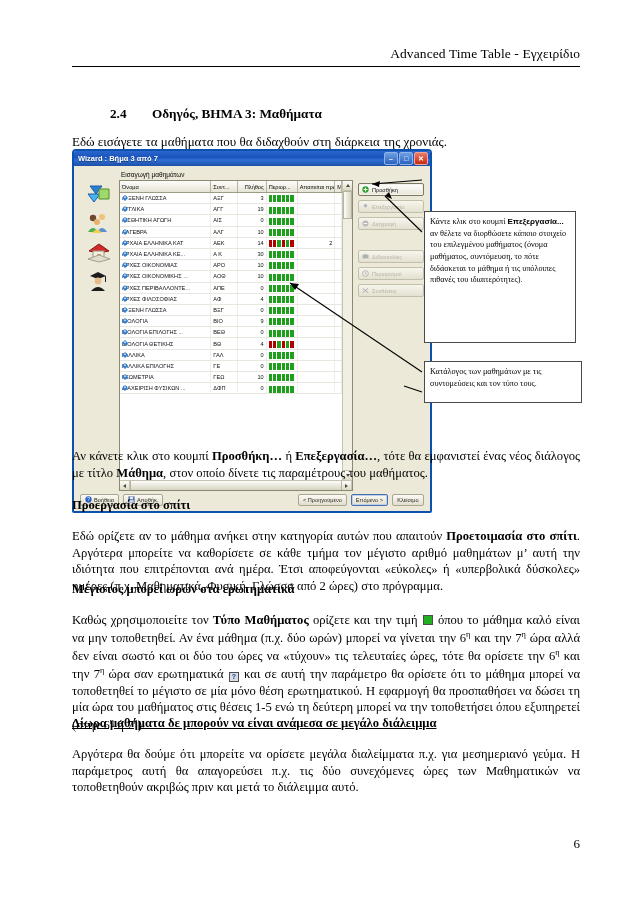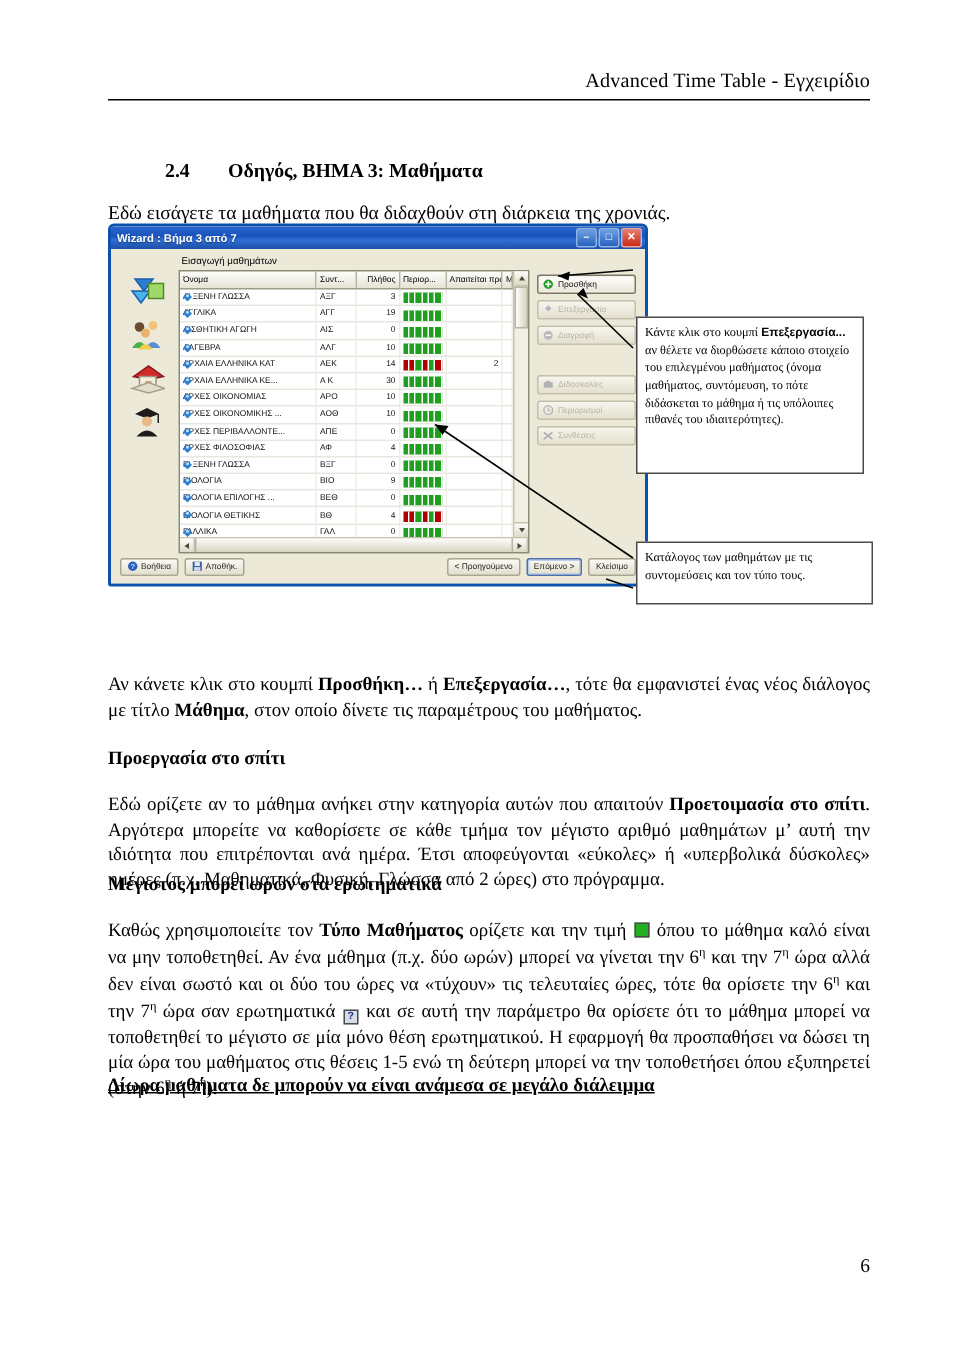--- a/index.html
+++ b/index.html
@@ -55,21 +55,21 @@
     top: 134px;
     font-size: 13px;
   }
 
   
   .wizard {
     position: absolute;
     left: 72px;
     top: 149px;
     width: 360px;
-    height: 242px;
+    height: 364px;
     border: 2px solid #0b52b0;
     border-radius: 4px 4px 2px 2px;
     background: #ece9d8;
     box-sizing: border-box;
     overflow: hidden;
     font-family: "Liberation Sans", sans-serif;
   }
   .titlebar {
     height: 15px;
     background: linear-gradient(180deg,#2a66cc 0%,#1a52bd 42%,#2f6fd6 60%,#1d4fa8 100%);
@@ -309,21 +309,21 @@
     background: #ffffff;
     font-family: "Liberation Serif", serif;
     font-size: 8.2px;
     line-height: 1.42;
     padding: 4px 5px;
     box-sizing: border-box;
     color: #000;
   }
   .callout b { font-family: "Liberation Sans", sans-serif; font-size: 8px; }
   #callout-add { left: 424px; top: 157px; width: 152px; height: 41px; }
-  #callout-edit { left: 424px; top: 211px; width: 152px; height: 105px; }
+  #callout-edit { left: 424px; top: 211px; width: 152px; height: 132px; }
   #callout-list { left: 424px; top: 361px; width: 158px; height: 42px; }
 
   svg.leaders { position: absolute; left: 0; top: 0; width: 638px; height: 903px; pointer-events: none; }
 
   
   .body-block { position: absolute; left: 72px; width: 508px; font-size: 12.6px; line-height: 1.33; text-align: justify; }
   .body-block.h { font-weight: bold; text-align: left; }
   .body-block p { margin: 0; }
   .ic-inline {
     display: inline-block;
@@ -935,15 +935,18 @@
   </div>
 
   <div class="body-block h" style="top:581px;">Μέγιστος μπορεί ωρών στα ερωτηματικά</div>
 
   <div class="body-block" style="top:612px;">
     <p><span>Καθώς χρησιμοποιείτε τον </span><b>Τύπο Μαθήματος</b><span> ορίζετε και την τιμή </span><span class="ic-inline green"></span><span> όπου το μάθημα καλό είναι να μην τοποθετηθεί. Αν ένα μάθημα (π.χ. δύο ωρών) μπορεί να γίνεται την 6</span><sup>η</sup><span> και την 7</span><sup>η</sup><span> ώρα αλλά δεν είναι σωστό και οι δύο του ώρες να «τύχουν» τις τελευταίες ώρες, τότε θα ορίσετε την 6</span><sup>η</sup><span> και την 7</span><sup>η</sup><span> ώρα σαν ερωτηματικά </span><span class="ic-inline q">?</span><span> και σε αυτή την παράμετρο θα ορίσετε ότι το μάθημα μπορεί να τοποθετηθεί το μέγιστο σε μία μόνο θέση ερωτηματικού. Η εφαρμογή θα προσπαθήσει να δώσει τη μία ώρα του μαθήματος στις θέσεις 1-5 ενώ τη δεύτερη μπορεί να την τοποθετήσει όπου εξυπηρετεί (στην 6</span><sup>η</sup><span> ή 7</span><sup>η</sup><span>).</span></p>
   </div>
 
   <div class="body-block h" style="top:715px;text-decoration:underline;">Δίωρα μαθήματα δε μπορούν να είναι ανάμεσα σε μεγάλο διάλειμμα</div>
 
+  <div class="body-block" style="top:746px;">
+    <p>Αργότερα θα δούμε ότι μπορείτε να ορίσετε μεγάλα διαλείμματα π.χ. για μεσημεριανό γεύμα. Η παράμετρος αυτή θα απαγορεύσει π.χ. τις δύο συνεχόμενες ώρες των Μαθηματικών να τοποθετηθούν ακριβώς πριν και μετά το διάλειμμα αυτό.</p>
+  </div>
 
   <div class="page-number">6</div>
 </div>
 
 </body></html>

